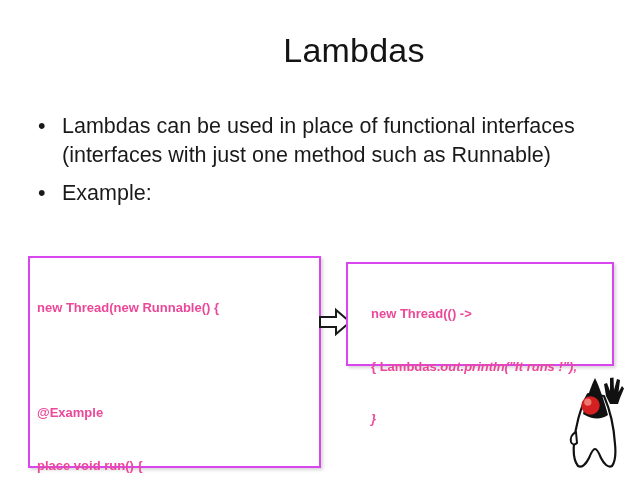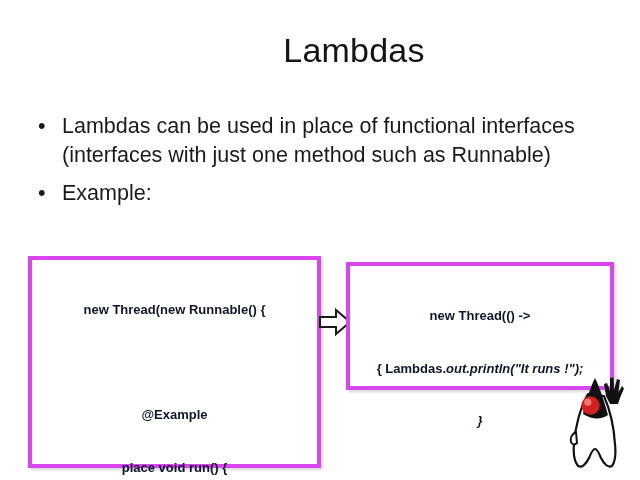--- a/index.html
+++ b/index.html
@@ -58,44 +58,43 @@
     font-weight: 400;
   }
   .bullet-example {
     margin-top: 9px;
   }
 
   
   .code-box {
     position: absolute;
     background: #ffffff;
-    border: 4px solid #d946ef;
+    border: 2px solid #d946ef;
     box-sizing: border-box;
     box-shadow: 2px 2px 3px rgba(0,0,0,0.16);
     font-family: "Liberation Sans", sans-serif;
     font-size: 13px;
     font-weight: 700;
-    color: #0f172a;
+    color: #ec4899;
     line-height: 17.5px;
     white-space: pre;
-    text-align: center;
   }
   .code-box-left {
     left: 28px;
     top: 256px;
     width: 293px;
     height: 212px;
     padding: 6px 7px;
   }
   .code-box-right {
     left: 346px;
     top: 262px;
     width: 268px;
-    height: 128px;
-    padding: 6px 13px;
+    height: 104px;
+    padding: 6px 23px;
   }
   .code-line { display: block; min-height: 17.5px; }
   .code-line i { font-style: italic; font-weight: 700; }
 
   
   .arrow-wrap {
     position: absolute;
     left: 319px;
     top: 307px;
     width: 32px;

